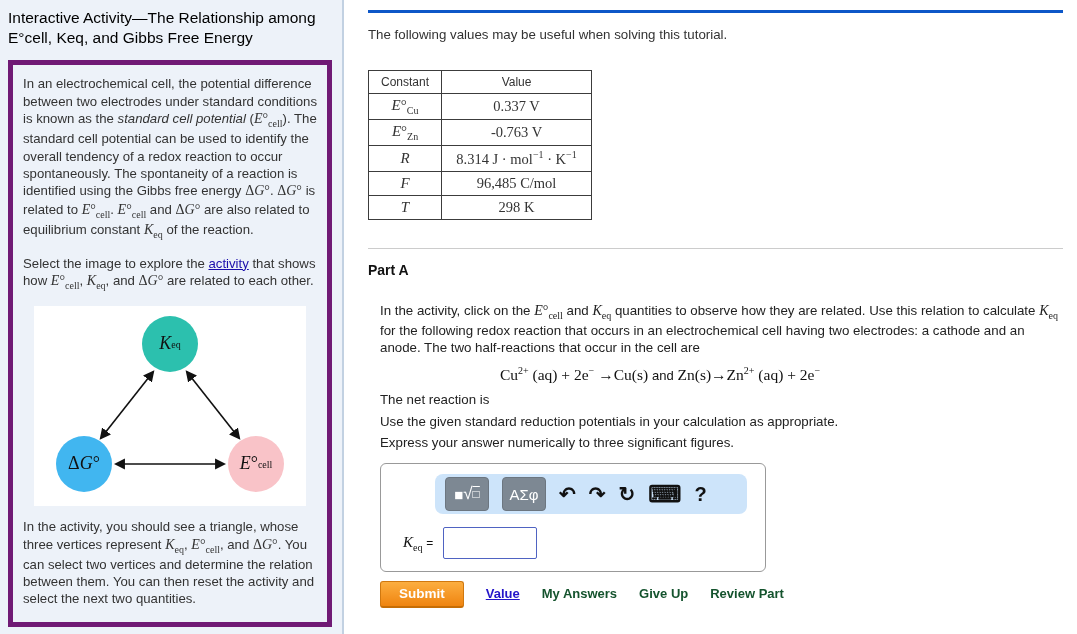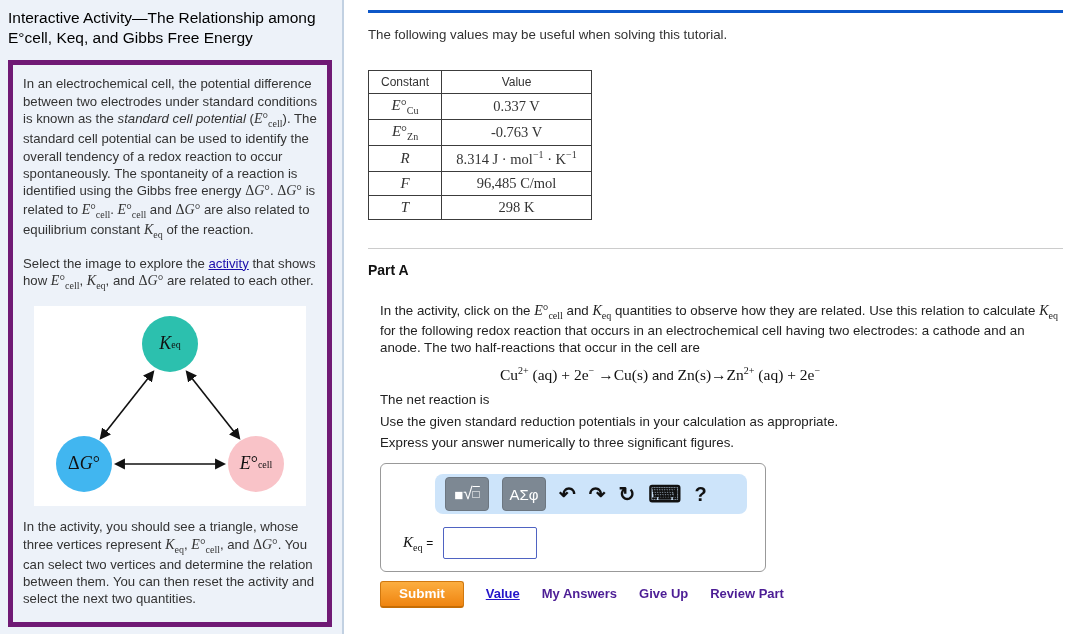--- a/index.html
+++ b/index.html
@@ -91,21 +91,21 @@
     margin-left:10px; background:#fff; font-size:14px; padding:2px 6px;
   }
   .actions { display:flex; align-items:center; margin-top:9px; }
   .submit-btn {
     background:linear-gradient(#fcae40, #ef8410); border:1px solid #d0780f;
     border-bottom:2px solid #c66d05; border-radius:3px; color:#fff;
     font-weight:bold; font-size:13.5px; padding:4px 18px 5px 18px; cursor:pointer;
   }
   .action-links { display:flex; gap:22px; margin-left:22px; font-size:13px; font-weight:bold; }
   .link-hints { color:#2314c9; text-decoration:underline; cursor:pointer; }
-  .link-gray { color:#4c1d95; cursor:pointer; }
+  .link-gray { color:#14532d; cursor:pointer; }
 </style>
 </head>
 <body>
 
 <div class="app">
 
   <div class="left-panel">
     <div class="left-title">Interactive Activity—The Relationship among E°cell, Keq, and Gibbs Free Energy</div>
     <div class="intro-box">
       <p>In an electrochemical cell, the potential difference between two electrodes under standard conditions is known as the <i>standard cell potential</i> (<span class="math"><i>E</i>°<sub>cell</sub></span>). The standard cell potential can be used to identify the overall tendency of a redox reaction to occur spontaneously. The spontaneity of a reaction is identified using the Gibbs free energy <span class="math">Δ<i>G</i>°</span>. <span class="math">Δ<i>G</i>°</span> is related to <span class="math"><i>E</i>°<sub>cell</sub></span>. <span class="math"><i>E</i>°<sub>cell</sub></span> and <span class="math">Δ<i>G</i>°</span> are also related to equilibrium constant <span class="math"><i>K</i><sub>eq</sub></span> of the reaction.</p>

